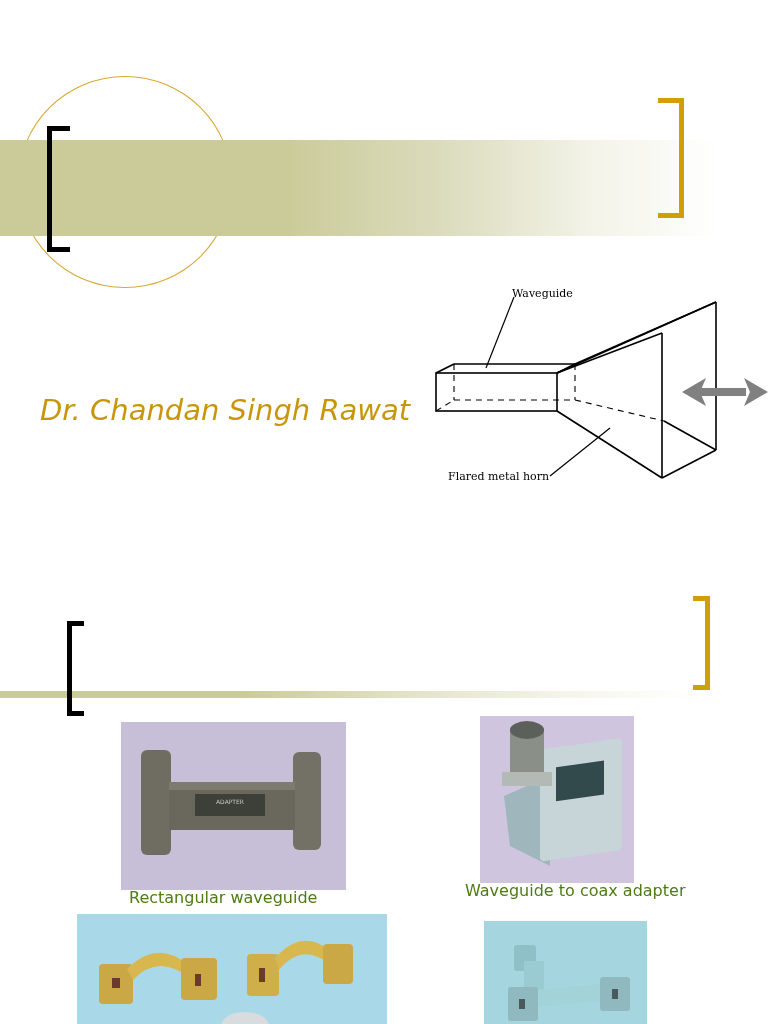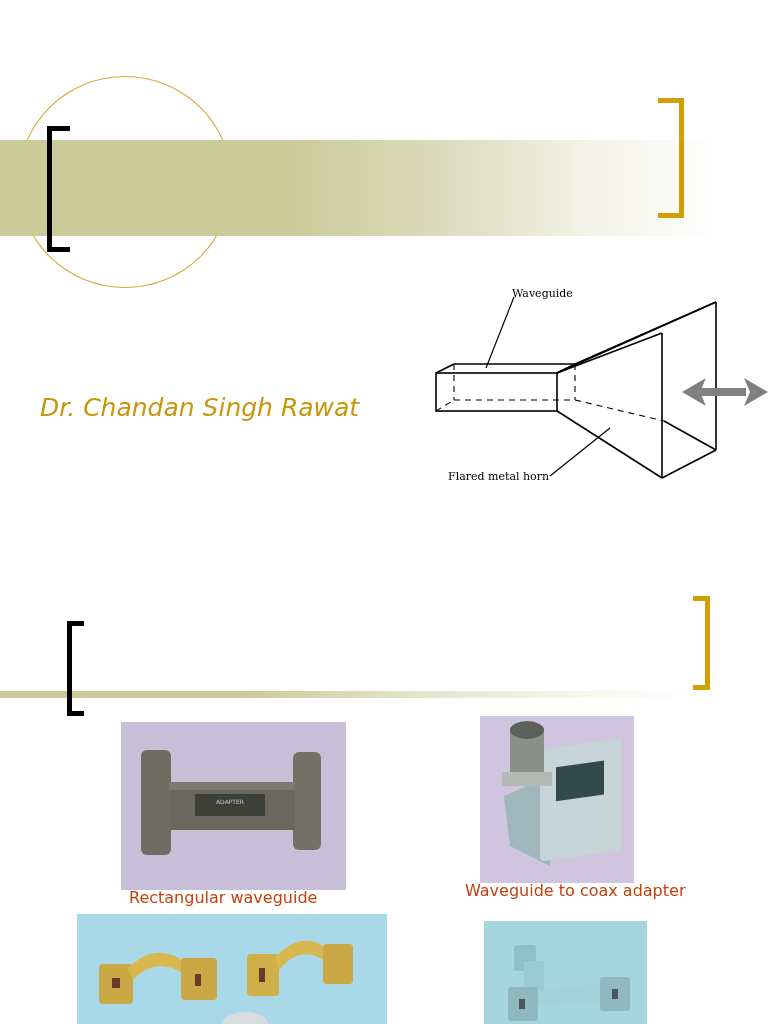--- a/index.html
+++ b/index.html
@@ -4,25 +4,25 @@
   <style>
     html, body { margin:0; padding:0; }
     body { width:768px; height:1024px; position:relative; overflow:hidden; background:#ffffff; font-family:"DejaVu Sans", sans-serif; }
     .slide { position:absolute; left:0; width:768px; }
     .slide1 { top:0; height:560px; }
     .slide2 { top:560px; height:464px; }
     .circle { position:absolute; border:1.5px solid #d9a832; border-radius:50%; box-sizing:border-box; }
     .band { position:absolute; }
     .bracket-l { position:absolute; border:5px solid #000; border-right:none; box-sizing:border-box; }
     .bracket-r { position:absolute; border:5px solid #d29e06; border-left:none; box-sizing:border-box; }
-    .author { position:absolute; color:#c8960c; font-family:"DejaVu Sans", sans-serif; font-style:italic; font-size:25px; white-space:nowrap; }
+    .author { position:absolute; color:#c8960c; font-family:"DejaVu Sans", sans-serif; font-style:italic; font-size:29px; white-space:nowrap; }
     .diagram { position:absolute; }
     .diag-label { font-family:"DejaVu Serif", serif; font-size:11px; fill:#000; }
     .photo { position:absolute; overflow:hidden; }
-    .caption { position:absolute; color:#c2410c; font-family:"DejaVu Sans", sans-serif; font-size:16px; white-space:nowrap; }
+    .caption { position:absolute; color:#4d7c0f; font-family:"DejaVu Sans", sans-serif; font-size:16px; white-space:nowrap; }
   </style>
 </head>
 <body>
 
 <div class="slide slide1">
   <div class="circle" style="left:18px; top:76px; width:214px; height:212px;"></div>
   <div class="band" style="left:0; top:140px; width:720px; height:96px; background:linear-gradient(to right, #cbcb9a 0%, #cbcb9a 40%, #dcdcbe 62%, #f3f3e8 82%, #ffffff 100%);"></div>
   <div class="bracket-l" style="left:47px; top:126px; width:23px; height:126px;"></div>
   <div class="bracket-r" style="left:658px; top:98px; width:26px; height:120px;"></div>
 

